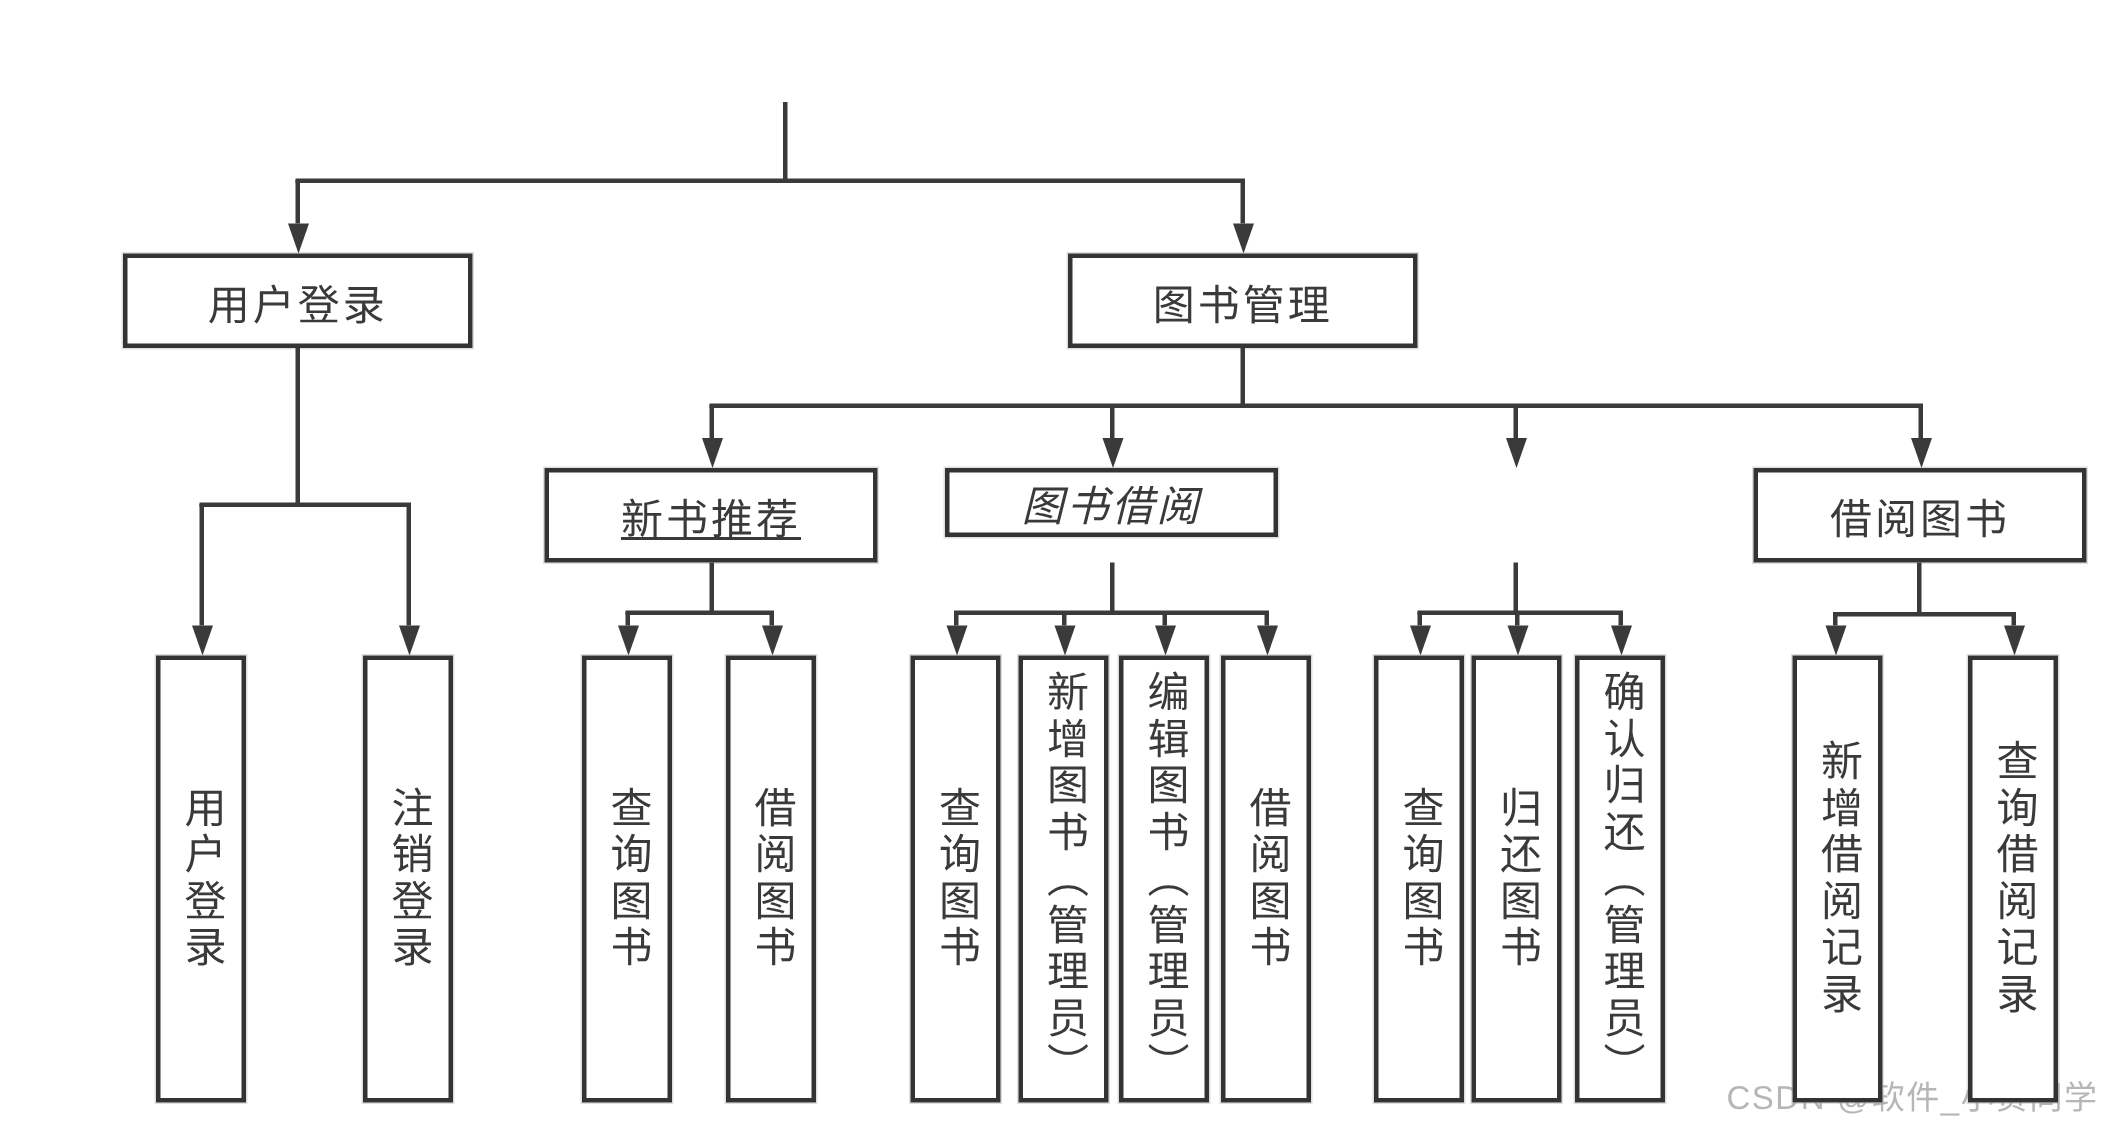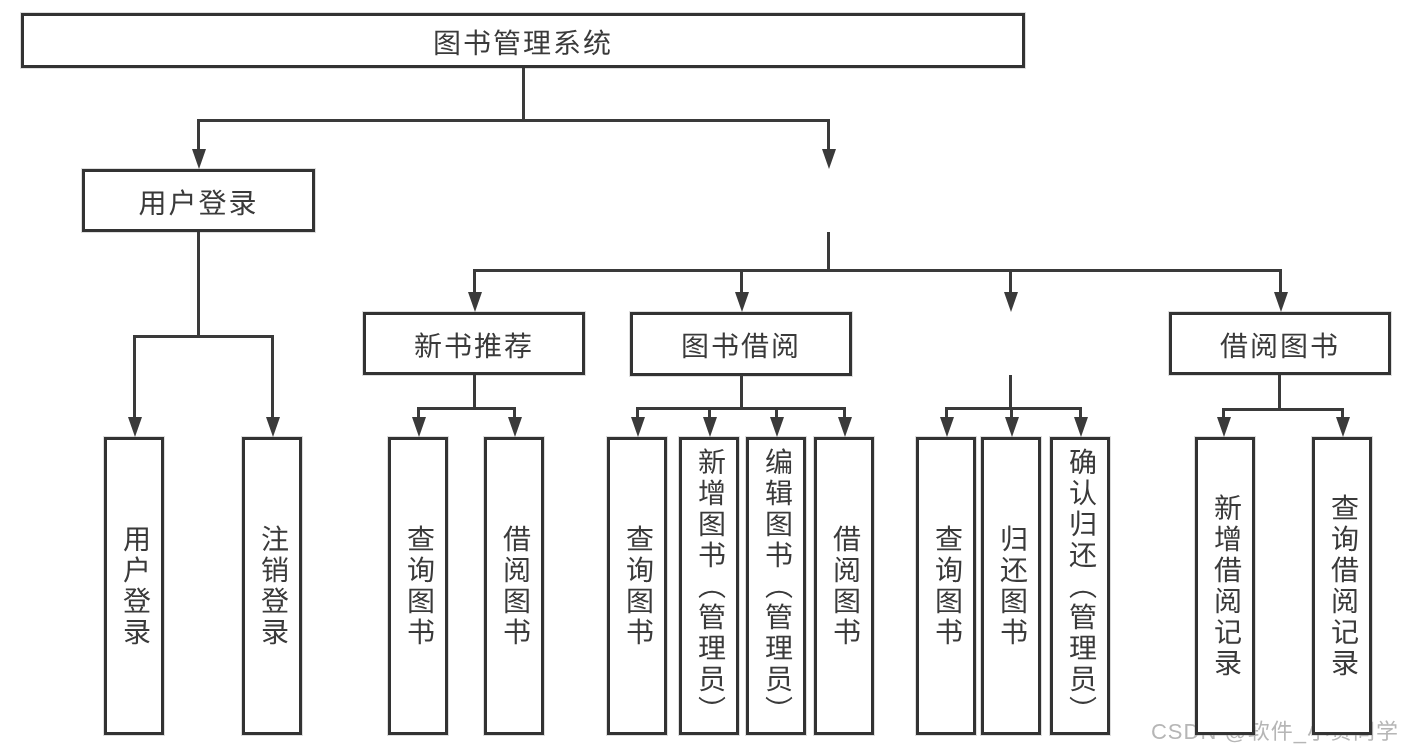--- a/index.html
+++ b/index.html
@@ -49,30 +49,30 @@
     color:#b6b6b6;
     letter-spacing:1px;
     pointer-events:none;
   }
 </style>
 </head>
 <body>
 
 <div id="canvas">
   <div class="watermark">CSDN @软件_小贺同学</div>
-<div class="node" style="left: 21px; top: 13px; width: 1004px; height: 55px;">
-      <span>图书管理系统</span>
-    </div>
     <div class="node" style="left: 82px; top: 169px; width: 233px; height: 63px;">
       <span>用户登录</span>
     </div>
-    <div class="node" style="left: 363px; top: 312px; width: 222px; height: 63px;">
+    <div class="node" style="left: 712px; top: 169px; width: 233px; height: 63px;">
+      <span>图书管理</span>
+    </div>
+    <div class="node" style="left: 363px; top: 312px; width: 222px; height: 63px; text-decoration: underline;">
       <span>新书推荐</span>
     </div>
-    <div class="node" style="left: 630px; top: 312px; width: 222px; height: 64px;">
+    <div class="node" style="left: 630px; top: 312px; width: 222px; height: 46px; font-style: italic;">
       <span>图书借阅</span>
     </div>
     <div class="node" style="left: 1169px; top: 312px; width: 222px; height: 63px;">
       <span>借阅图书</span>
     </div>
     <div class="node" style="left: 104px; top: 437px; width: 60px; height: 298px;">
       <span class="vtext">用户登录</span>
     </div>
     <div class="node" style="left: 242px; top: 437px; width: 60px; height: 298px;">
       <span class="vtext">注销登录</span>

